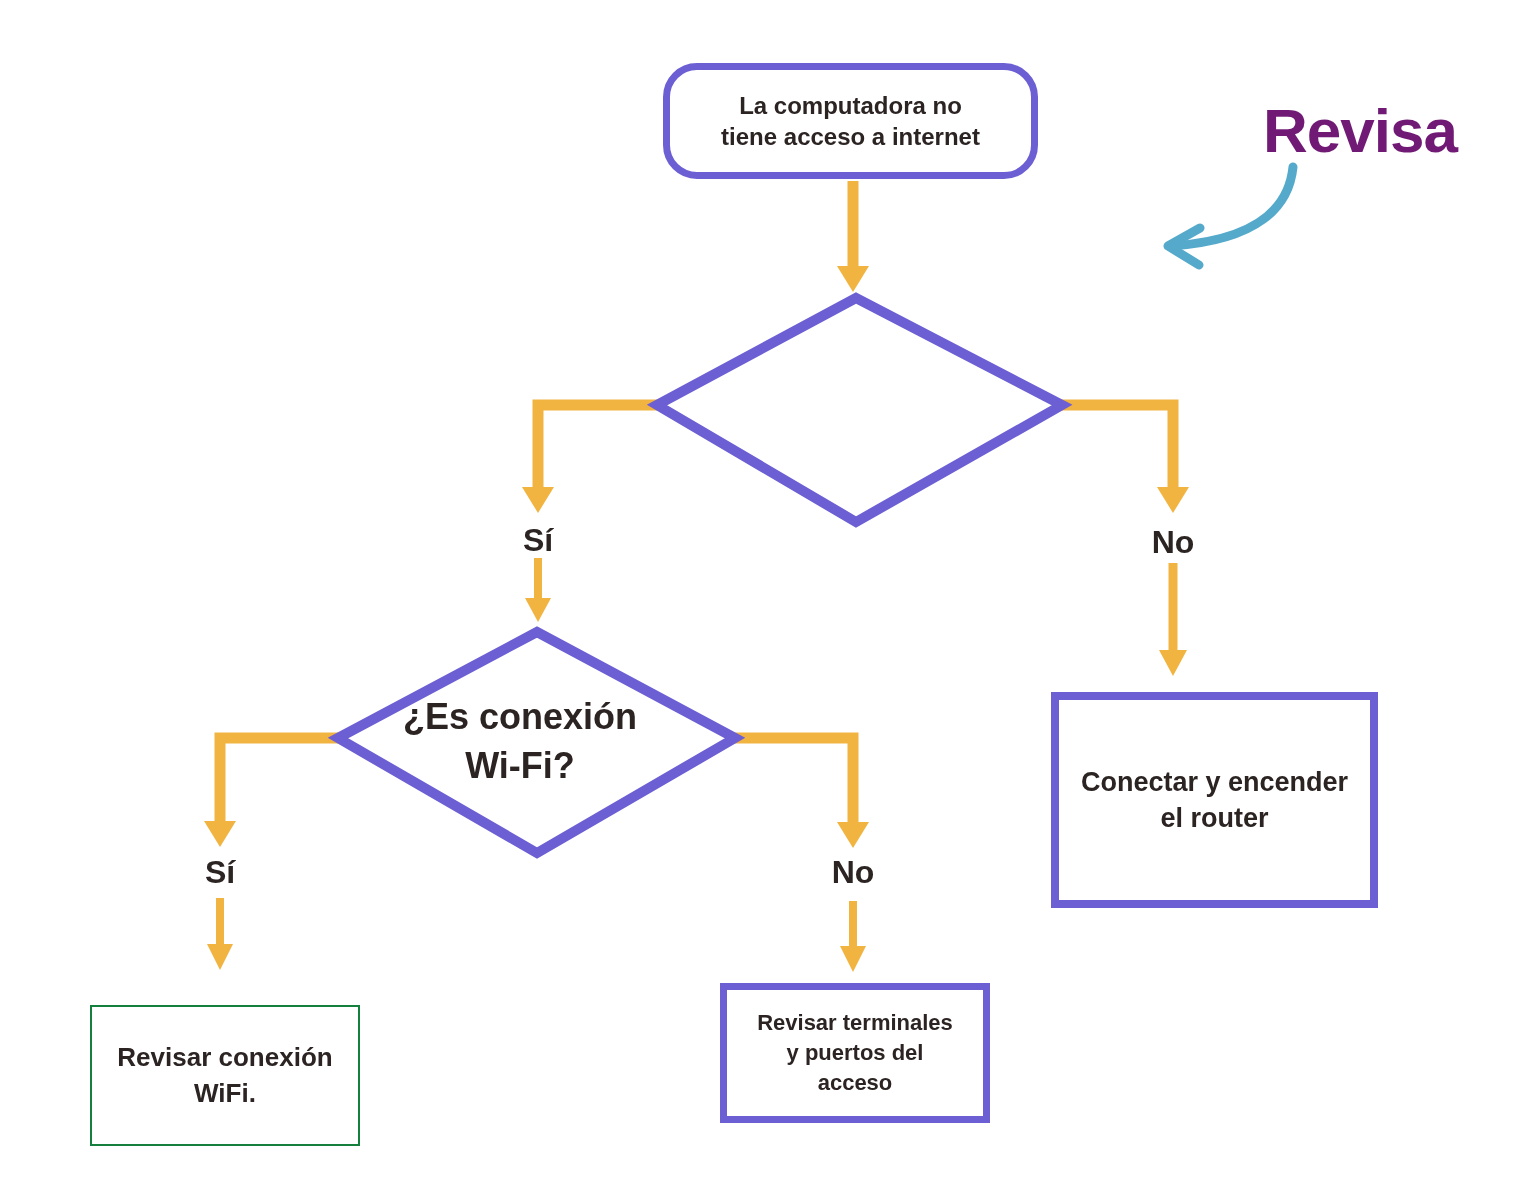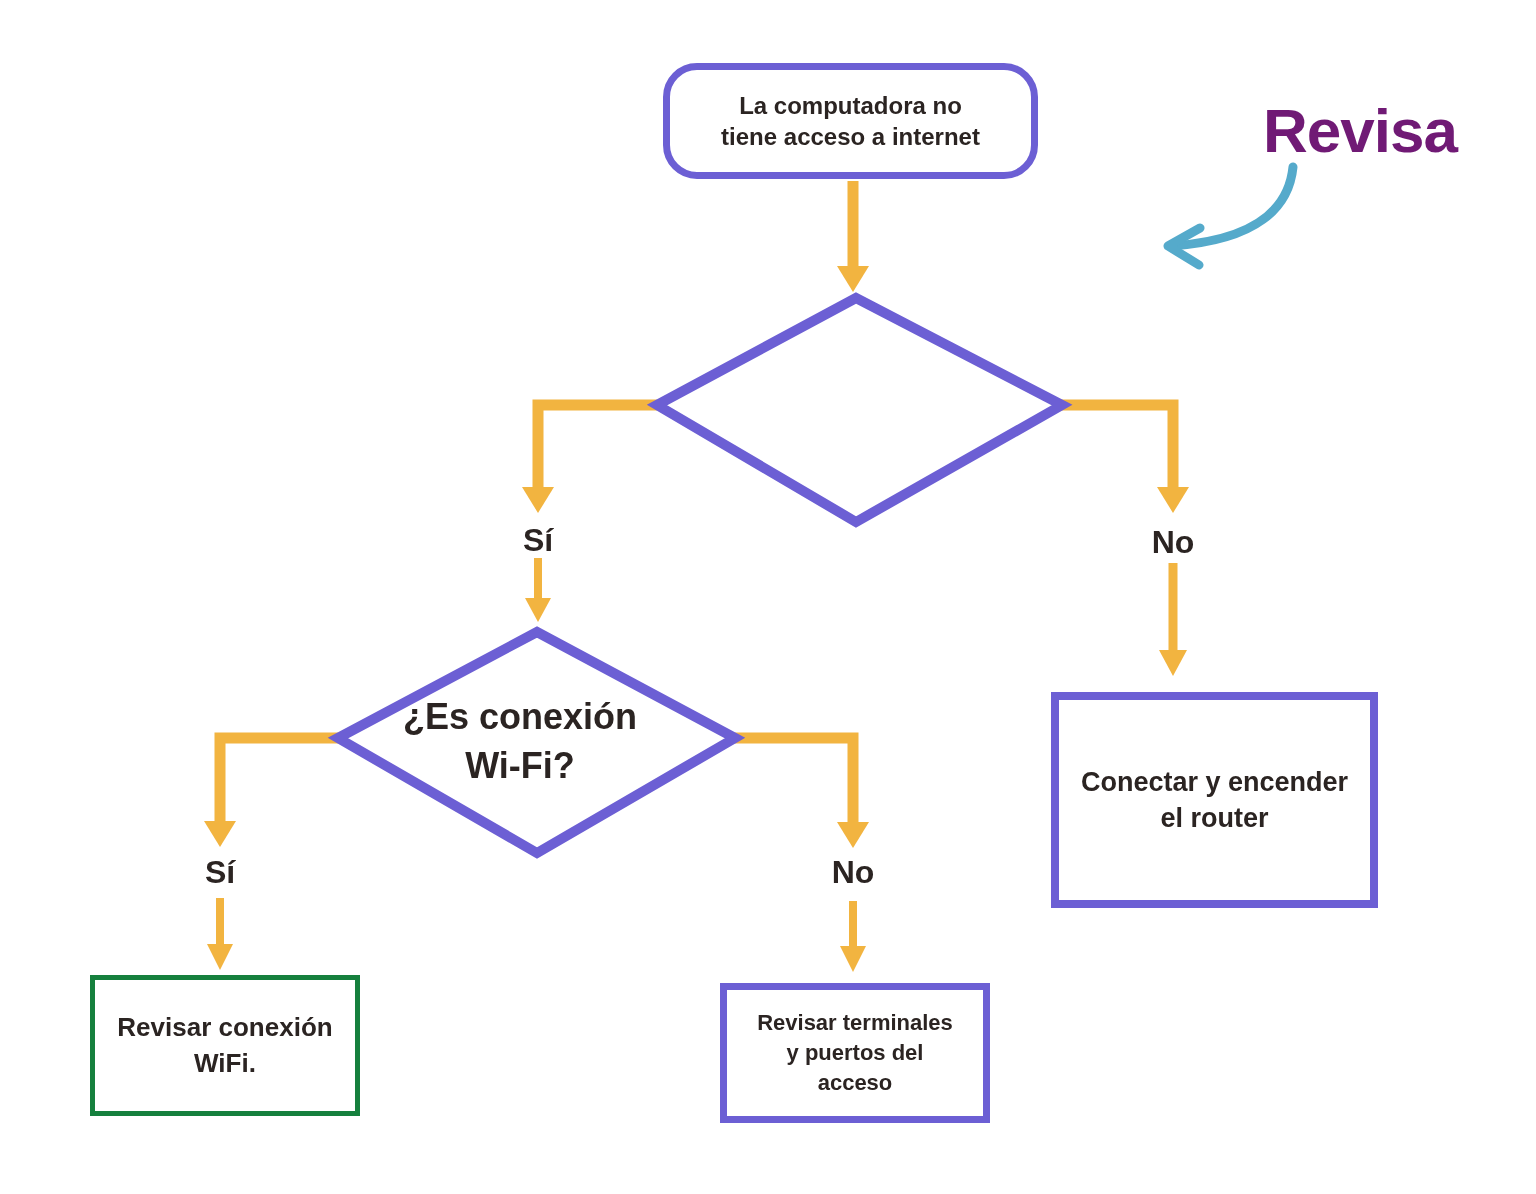--- a/index.html
+++ b/index.html
@@ -40,22 +40,22 @@
     left: 663px; top: 63px; width: 375px; height: 116px;
     border: 7px solid #6C5FD4; border-radius: 34px;
     font-size: 24px; line-height: 1.3;
   }
   .box-connect-router {
     left: 1010px; top: 692px; width: 327px; height: 216px;
     border: 8px solid #6C5FD4;
     font-size: 27px; line-height: 1.35; margin-left: 41px;
   }
   .box-check-wifi {
-    left: 90px; top: 975px; width: 270px; height: 141px;
-    border: 5px solid #15803d;
+    left: 90px; top: 1005px; width: 270px; height: 141px;
+    border: 2px solid #15803d;
     font-size: 26px; line-height: 1.35;
   }
   .box-check-ports {
     left: 720px; top: 983px; width: 270px; height: 140px;
     border: 7px solid #6C5FD4;
     font-size: 22px; line-height: 1.35;
   }
   .diamond-label {
     position: absolute;
     display: flex;

